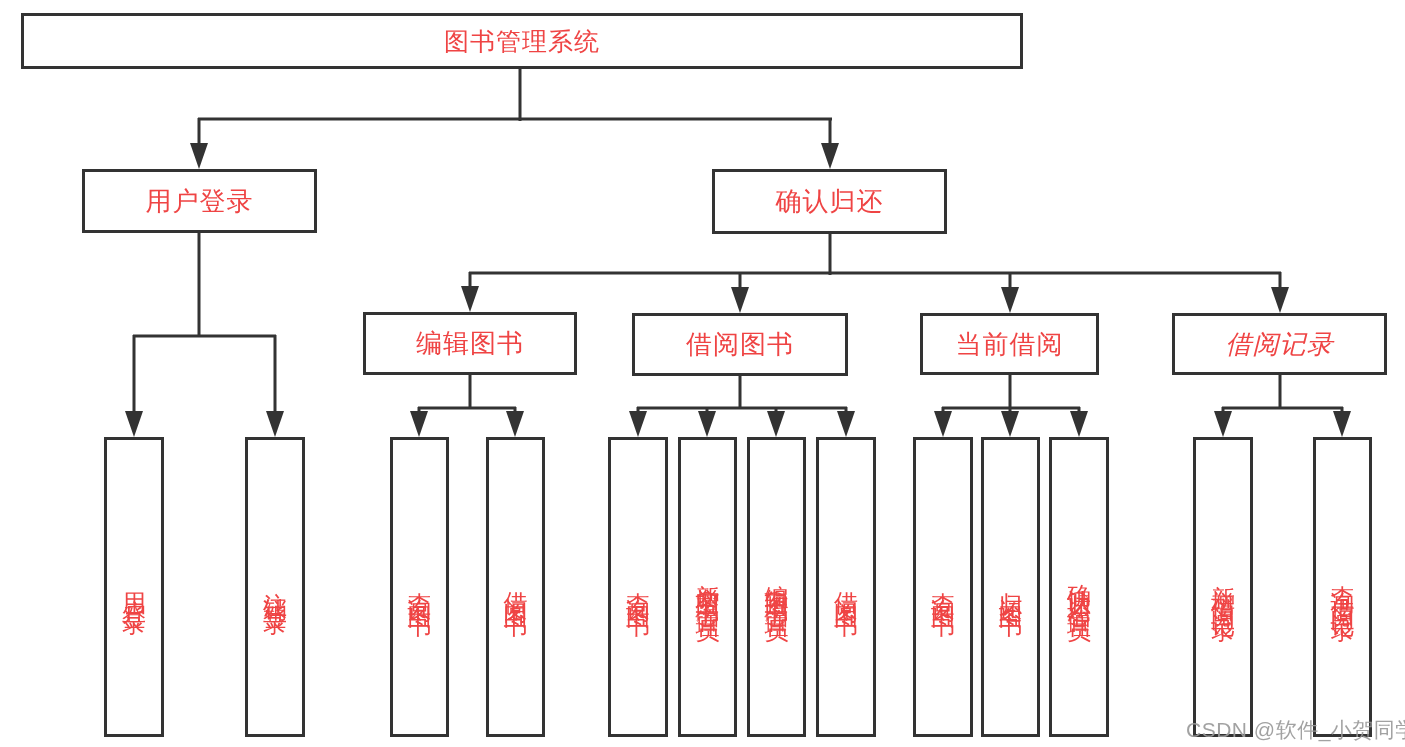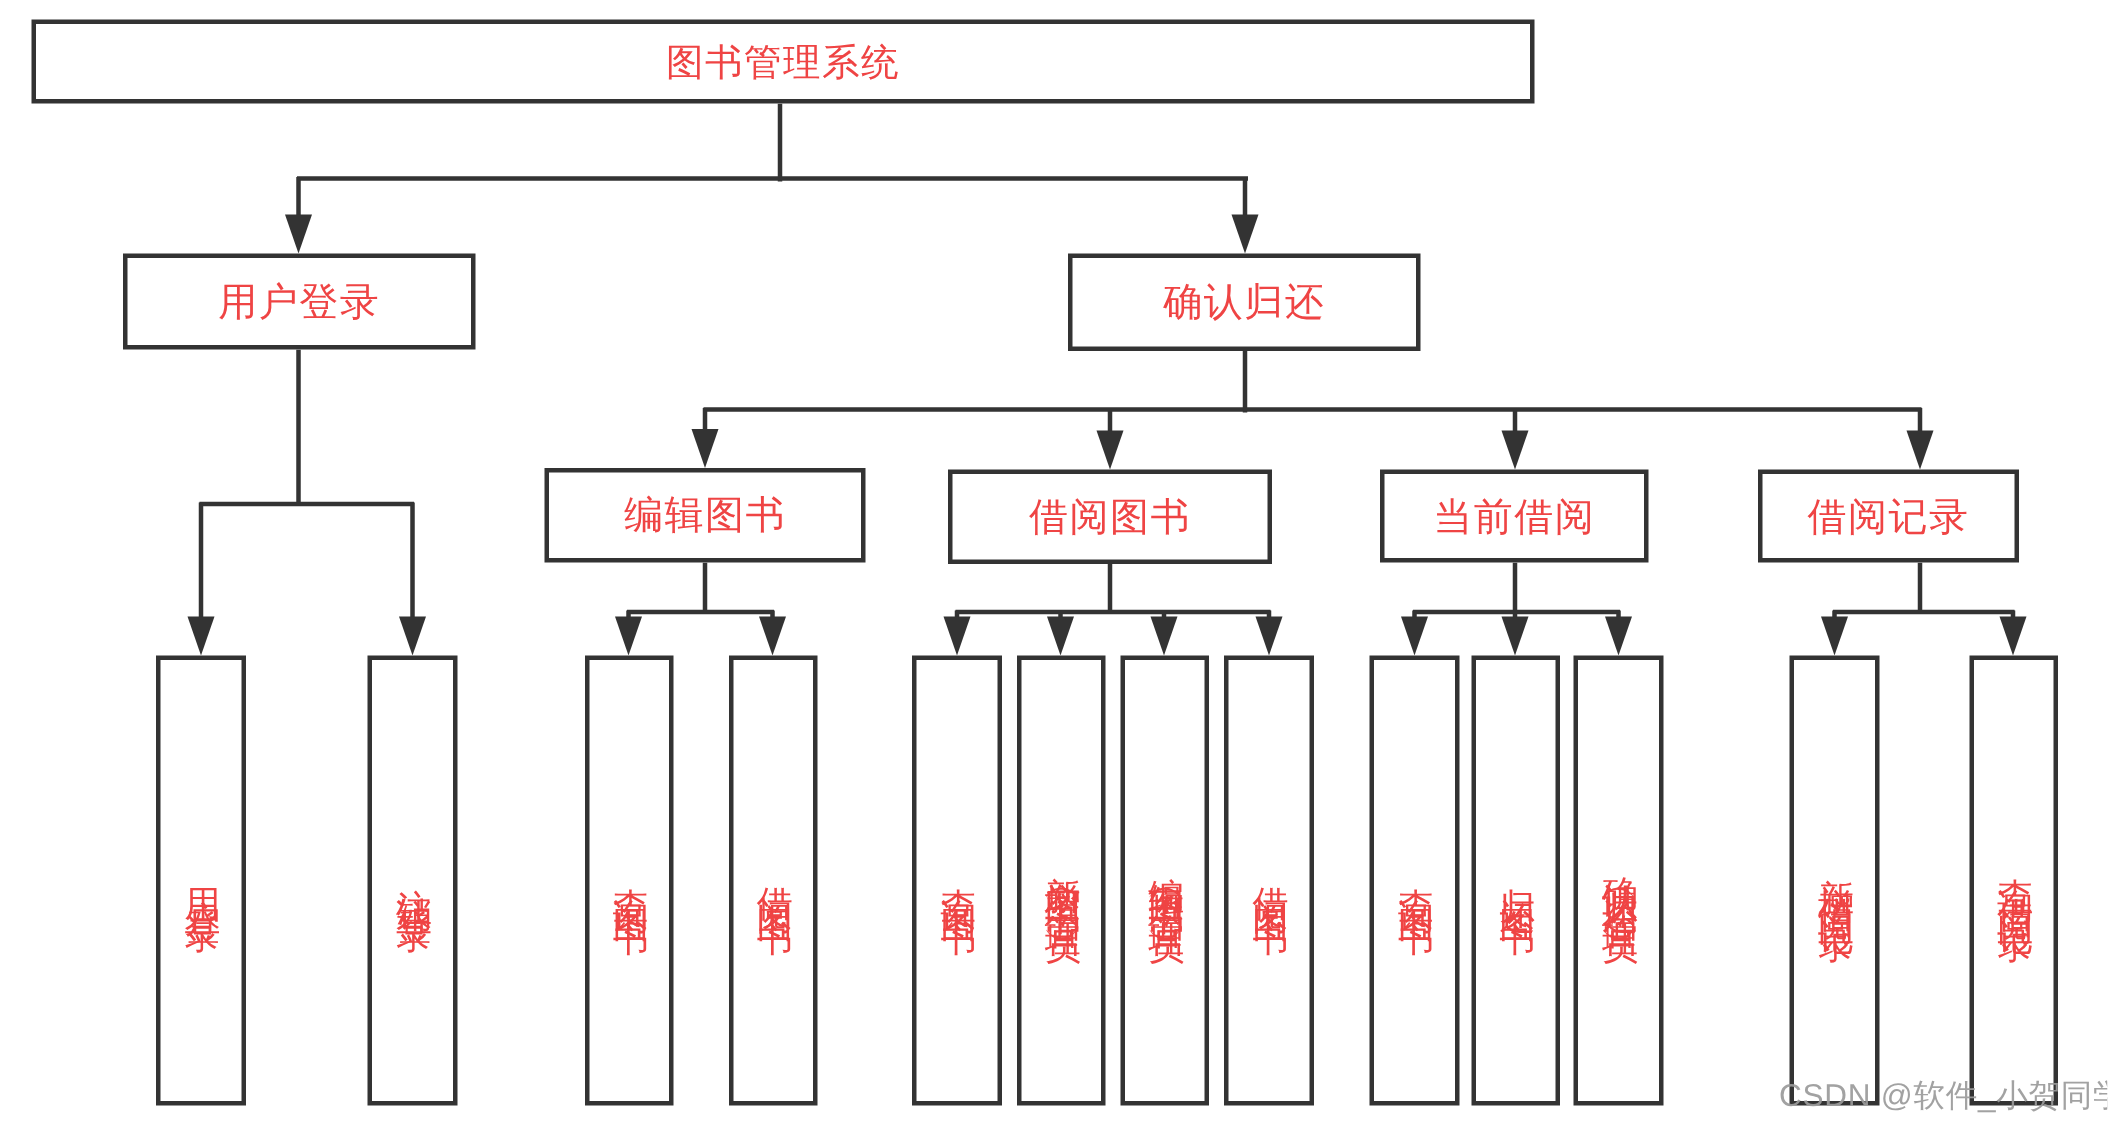--- a/index.html
+++ b/index.html
@@ -88,21 +88,21 @@
   </svg>
 
   <div class="node" style="left:21px; top:13px; width:1002px; height:56px; font-size:25px;">图书管理系统</div>
 
   <div class="node" style="left:82px; top:169px; width:235px; height:64px;">用户登录</div>
   <div class="node" style="left:712px; top:169px; width:235px; height:65px;">确认归还</div>
 
   <div class="node" style="left:363px; top:312px; width:214px; height:63px;">编辑图书</div>
   <div class="node" style="left:632px; top:313px; width:216px; height:63px;">借阅图书</div>
   <div class="node" style="left:902px; top:313px; width:179px; height:62px;margin-left:18px;">当前借阅</div>
-  <div class="node" style="left:1172px; top:313px; width:174px; height:62px;">借阅记录</div>
+  <div class="node" style="left:1172px; top:313px; width:215px; height:62px;font-style:italic;">借阅记录</div>
 
   <div class="node vnode" style="left:104px; top:437px; width:60px; height:300px;">用户登录</div>
   <div class="node vnode" style="left:245px; top:437px; width:60px; height:300px;">注销登录</div>
 
   <div class="node vnode" style="left:390px; top:437px; width:59px; height:300px;">查询图书</div>
   <div class="node vnode" style="left:486px; top:437px; width:59px; height:300px;">借阅图书</div>
 
   <div class="node vnode" style="left:608px; top:437px; width:60px; height:300px;">查询图书</div>
   <div class="node vnode" style="left:678px; top:437px; width:59px; height:300px; letter-spacing:5px;">新增图书（管理员）</div>
   <div class="node vnode" style="left:747px; top:437px; width:59px; height:300px; letter-spacing:5px;">编辑图书（管理员）</div>

